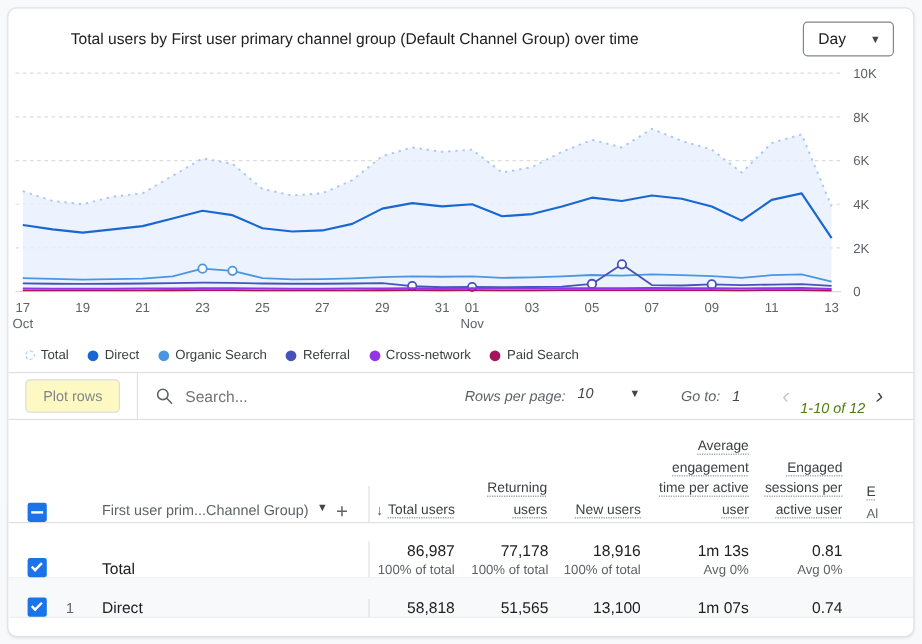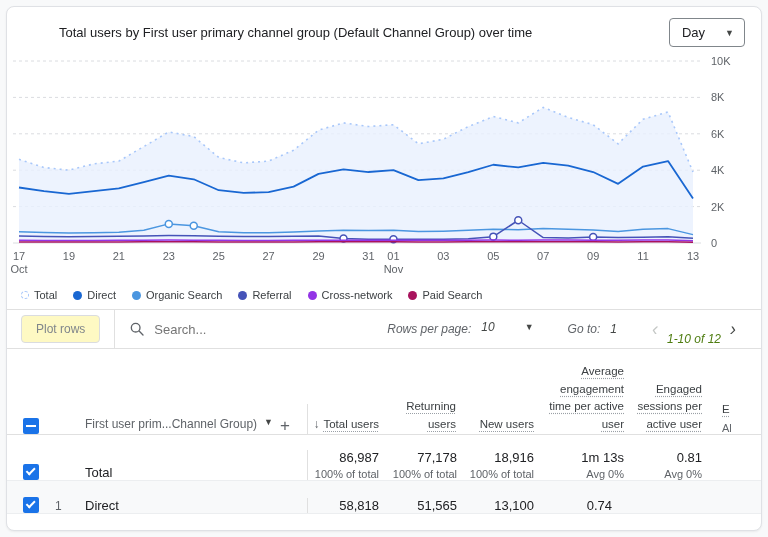--- a/index.html
+++ b/index.html
@@ -267,20 +267,23 @@
         </div>
       <div class="c-m m1">
           <span class="val">58,818</span>
         </div>
       <div class="c-m m2">
           <span class="val">51,565</span>
         </div>
       <div class="c-m m3">
           <span class="val">13,100</span>
         </div>
+      <div class="c-m m4">
+          <span class="val">1m 07s</span>
+        </div>
       <div class="c-m m5">
           <span class="val">0.74</span>
         </div>
       <div class="c-m m6"></div>
     </div>
 
     <div class="trow row-data">
       <div class="c-check">
           <span class="cb">
             <span class="check"></span>

